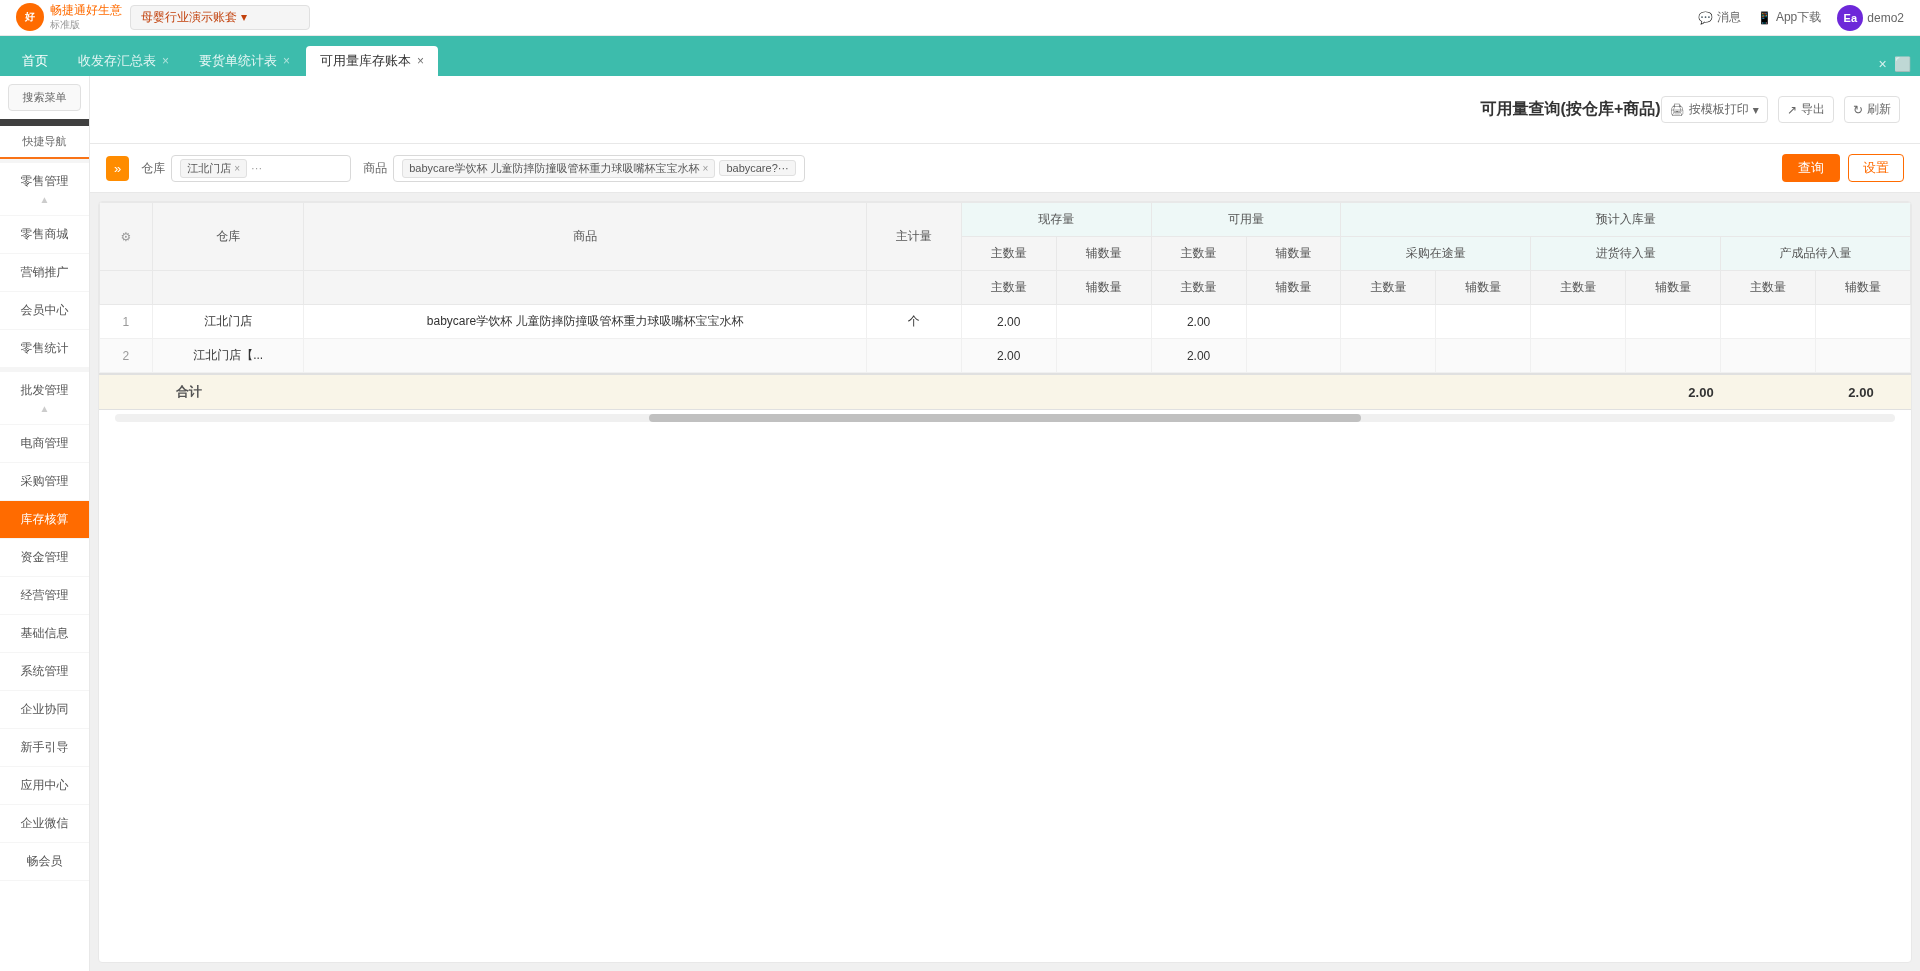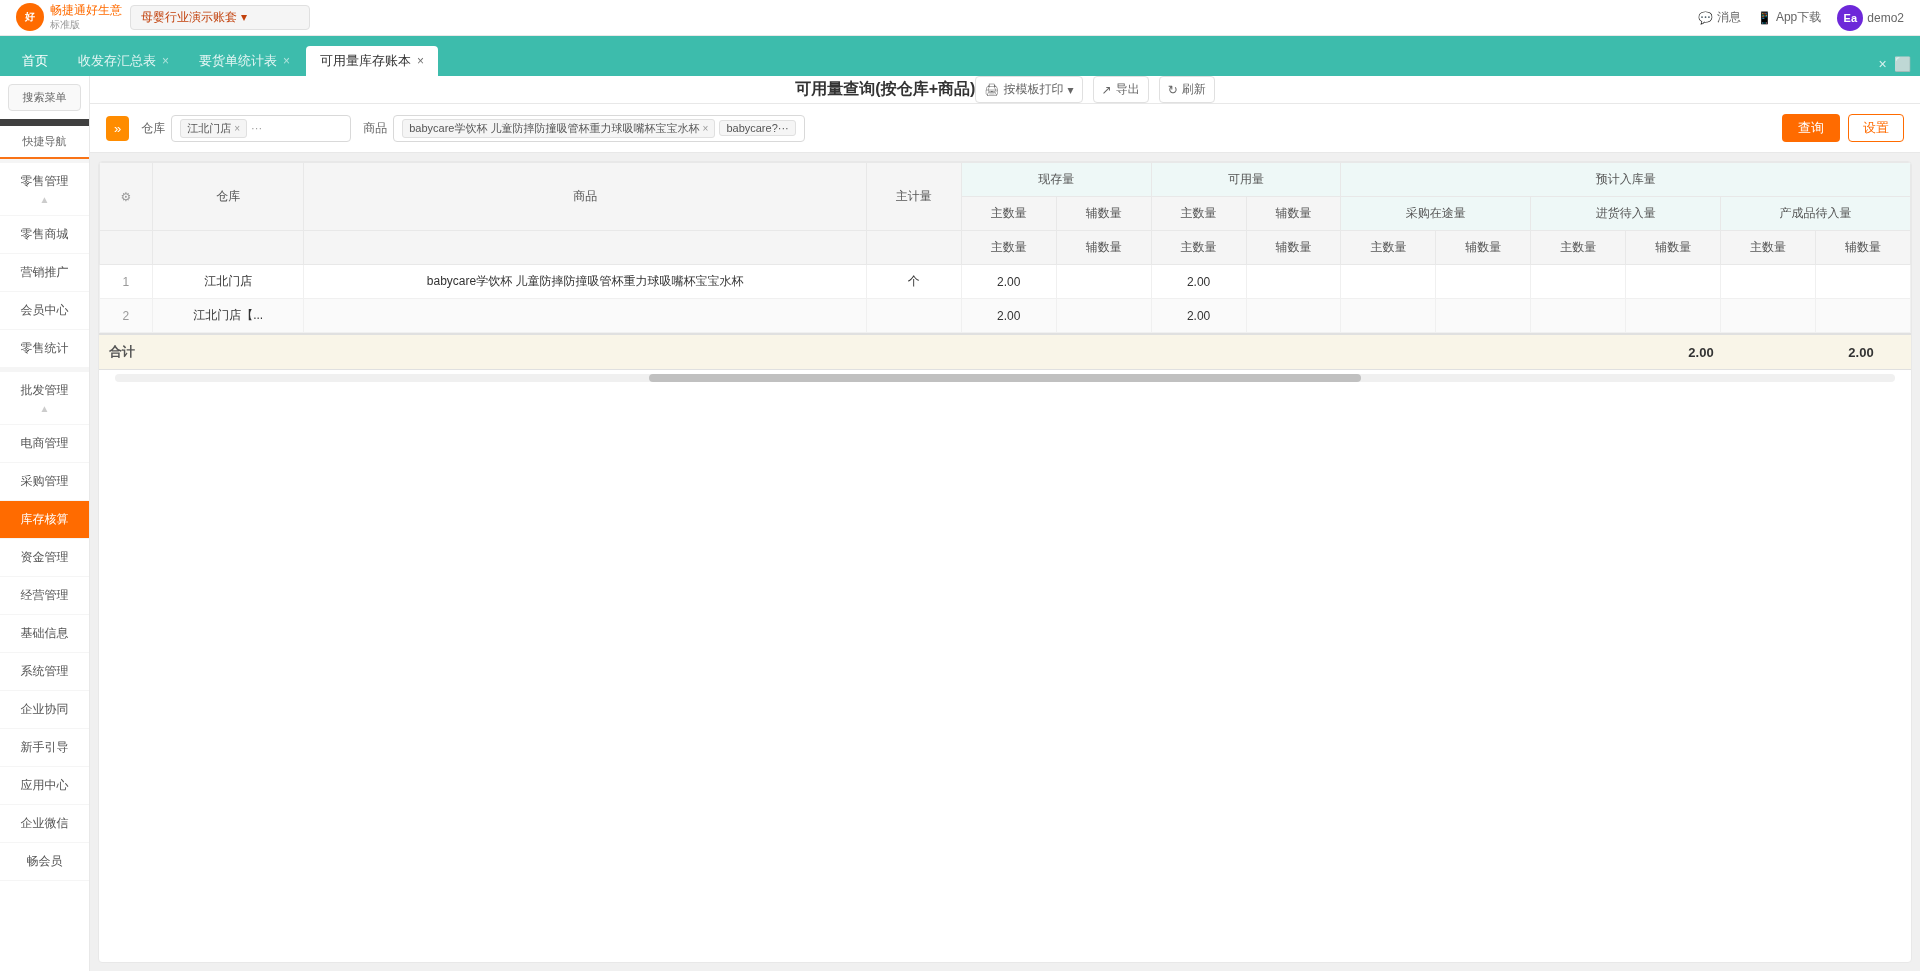--- a/index.html
+++ b/index.html
@@ -37,21 +37,21 @@
     .sidebar-search-btn { width: 100%; padding: 5px; background: #f9f9f9; border: 1px solid #e0e0e0; border-radius: 4px; font-size: 11px; color: #666; text-align: center; cursor: pointer; }
     .sidebar-nav-btn { padding: 8px; font-size: 11px; color: #666; text-align: left; cursor: pointer; border-bottom: 2px solid #f97316; display: flex; align-items: center; justify-content: center; gap: 4px; }
     .sidebar-item { padding: 10px 8px; font-size: 12px; color: #555; text-align: center; cursor: pointer; border-bottom: 1px solid #f5f5f5; display: flex; flex-direction: column; align-items: center; gap: 4px; }
     .sidebar-item.active { background: #ff6b00; color: #fff; }
     .sidebar-item.has-arrow { flex-direction: column; justify-content: space-between; padding: 10px 12px; }
     .sidebar-section-arrow { font-size: 10px; color: #ccc; }
     .sidebar-divider { height: 4px; background: #f5f5f5; }
 
     
     .content-area { flex: 1; display: flex; flex-direction: column; overflow: hidden; background: #f0f0f0; }
-    .page-header { background: #fff; padding: 0 20px; border-bottom: 1px solid #e8e8e8; display: flex; align-items: center; justify-content: center; flex-shrink: 0; }
+    .page-header { background: #fff; padding: 20px 20px; border-bottom: 1px solid #e8e8e8; display: flex; align-items: center; justify-content: flex-end; flex-shrink: 0; }
     .page-title { font-size: 16px; font-weight: bold; color: #333; }
     .page-actions { display: flex; align-items: center; gap: 10px; }
     .action-btn { display: flex; align-items: center; gap: 4px; font-size: 12px; color: #666; cursor: pointer; padding: 4px 8px; border: 1px solid #e0e0e0; border-radius: 4px; background: #fff; }
 
     
     .filter-bar { background: #fff; padding: 10px 16px; border-bottom: 1px solid #e8e8e8; display: flex; align-items: center; gap: 12px; flex-shrink: 0; }
     .filter-expand-btn { background: #ff8c00; color: #fff; border: none; padding: 5px 8px; border-radius: 4px; cursor: pointer; font-size: 13px; }
     .filter-item { display: flex; align-items: center; gap: 6px; }
     .filter-label { font-size: 12px; color: #666; white-space: nowrap; }
     .filter-tags-container { display: flex; align-items: center; flex-wrap: wrap; gap: 4px; min-width: 180px; background: #fff; border: 1px solid #d9d9d9; border-radius: 4px; padding: 3px 8px; }
@@ -64,21 +64,21 @@
 
     
     .table-container { flex: 1; overflow: auto; background: #fff; margin: 8px; border-radius: 4px; border: 1px solid #e8e8e8; }
     table { width: 100%; border-collapse: collapse; font-size: 12px; }
     thead tr th { background: #f5f5f5; padding: 8px 10px; text-align: center; border: 1px solid #e8e8e8; font-weight: normal; color: #555; white-space: nowrap; }
     thead .th-group { background: #eef8f7; }
     tbody tr td { padding: 8px 10px; text-align: center; border: 1px solid #f0f0f0; color: #333; }
     tbody tr:nth-child(even) { background: #fafafa; }
     .settings-icon-cell { color: #999; cursor: pointer; }
     .table-footer { background: #f9f5e8; padding: 8px 10px; border-top: 2px solid #e0e0e0; display: flex; align-items: center; }
-    .footer-label { font-weight: bold; color: #555; width: 160px; }
+    .footer-label { font-weight: bold; color: #555; width: 160px; text-align: center; }
     .footer-val { font-weight: bold; color: #333; text-align: center; }
 
     
     .scroll-bar-area { background: #fff; padding: 4px 16px; border-top: 1px solid #e0e0e0; flex-shrink: 0; }
     .scroll-track { background: #f0f0f0; border-radius: 4px; height: 8px; position: relative; }
     .scroll-thumb { background: #c0c0c0; border-radius: 4px; height: 8px; width: 40%; position: absolute; left: 30%; }
 
     .colspan-header { text-align: center; }
   </style>
 </head>

